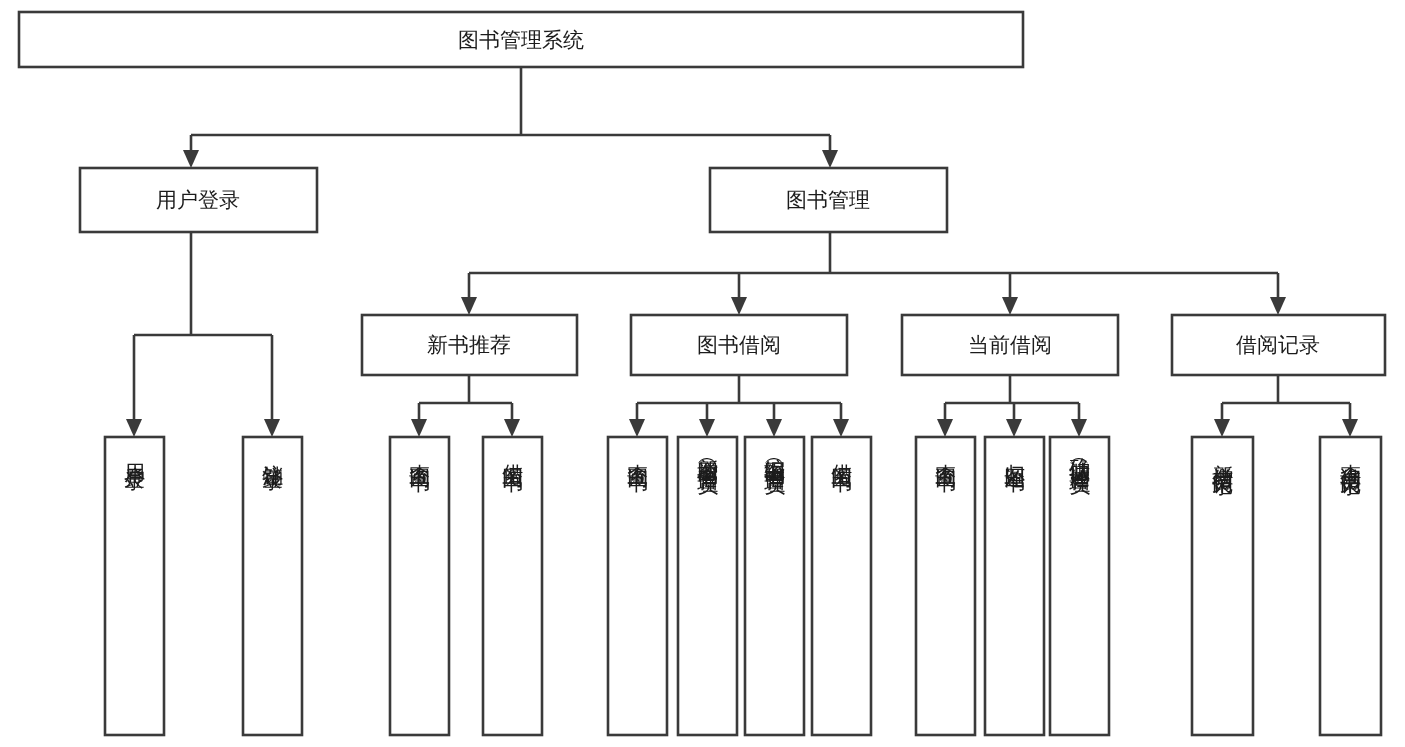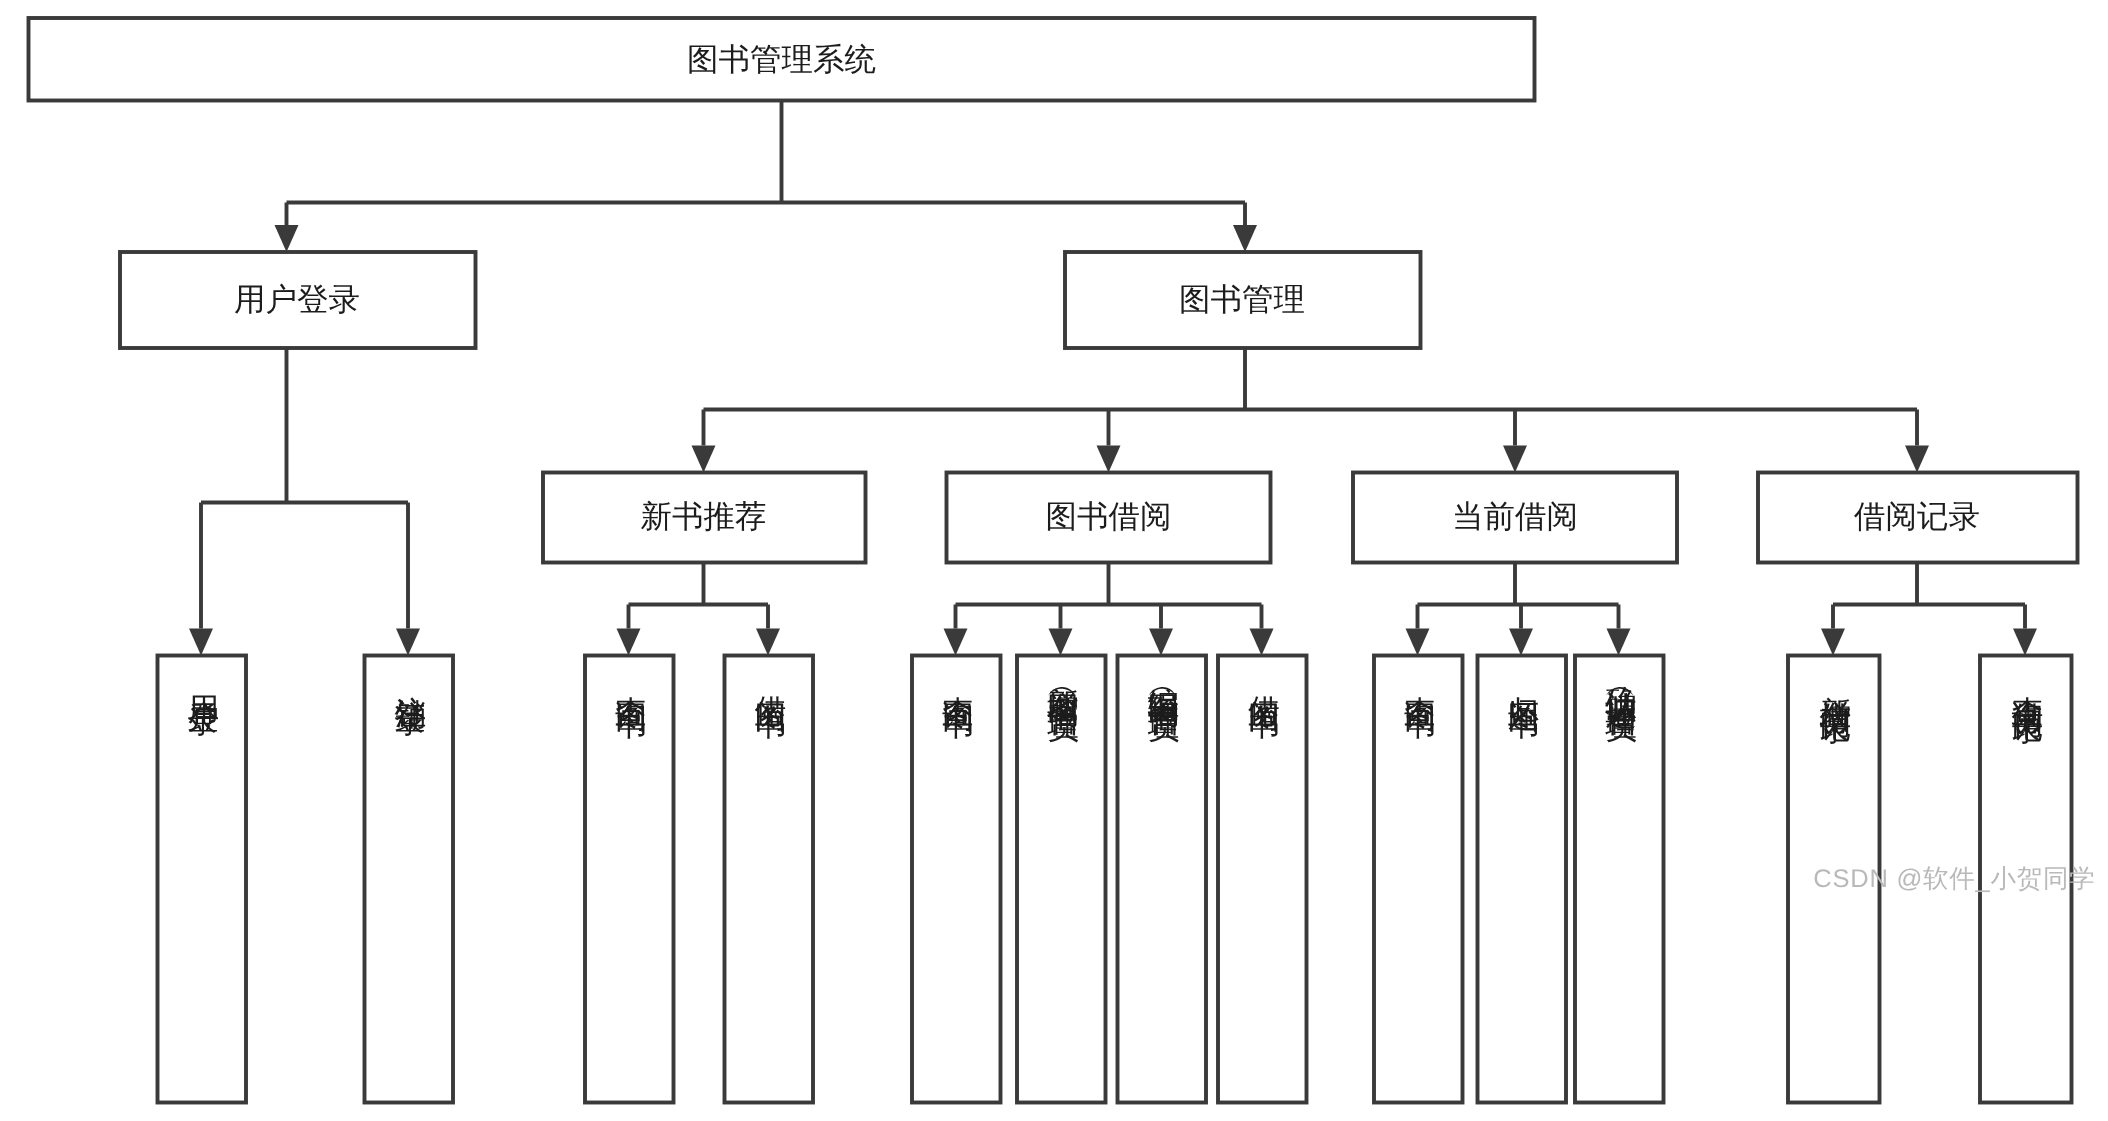--- a/index.html
+++ b/index.html
@@ -234,14 +234,13 @@
     <span class="v-label">确认归还（管理员）</span>
   </div>
 
   <div class="v-label-wrap" style="left:1192px; top:447px; width:61px; height:280px;">
     <span class="v-label">新增借阅记录</span>
   </div>
   <div class="v-label-wrap" style="left:1320px; top:447px; width:61px; height:280px;">
     <span class="v-label">查询借阅记录</span>
   </div>
 
-  <div id="watermark">CSDN @软件_小贺同学</div>
 </div>
 
 </body></html>

